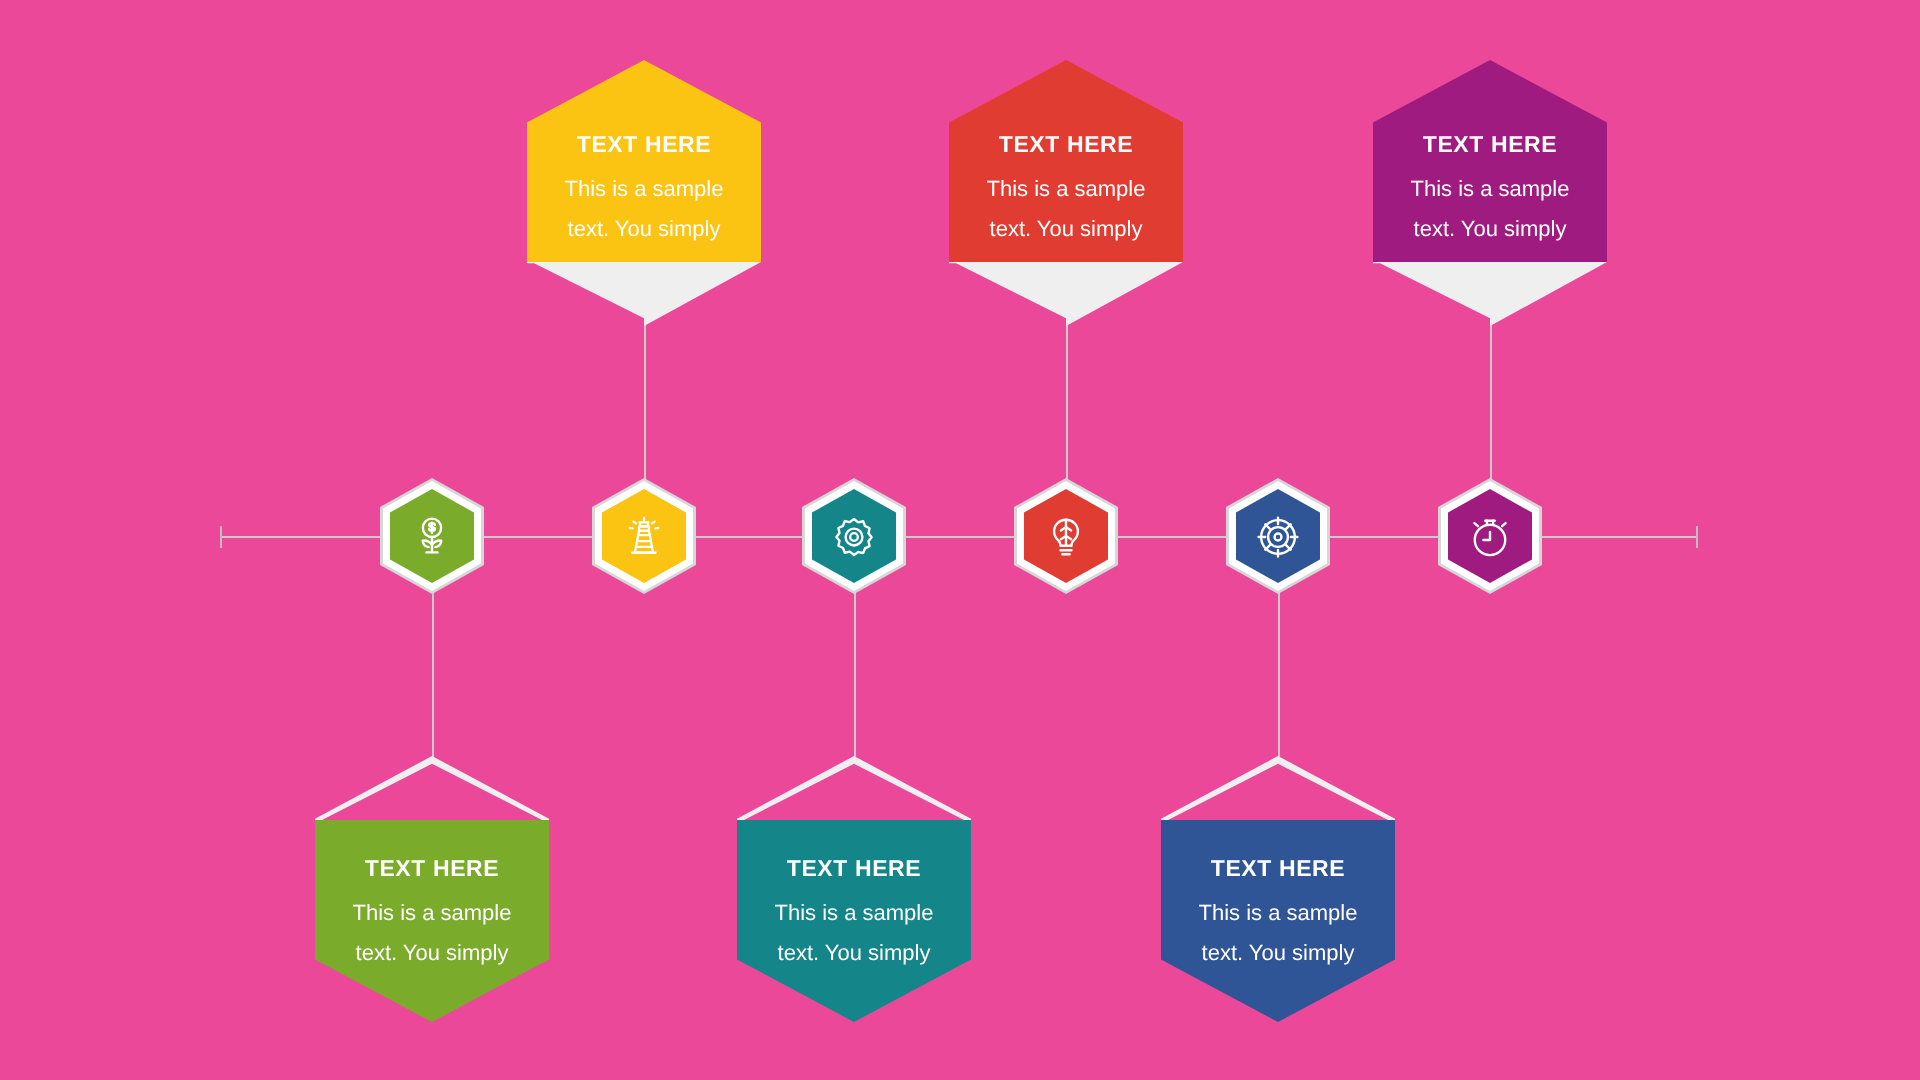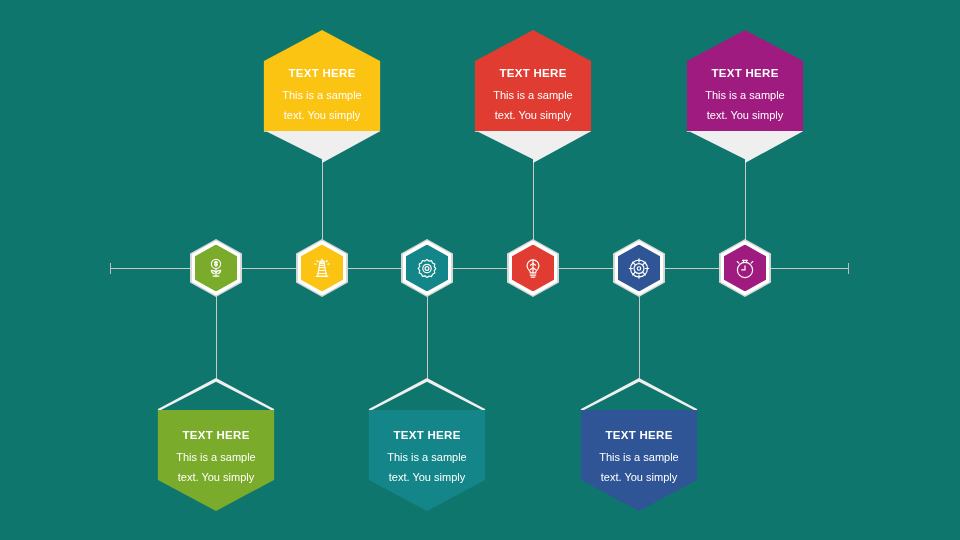--- a/index.html
+++ b/index.html
@@ -9,21 +9,21 @@
     background: #ffffff;
   }
   body {
     font-family: "Liberation Sans", sans-serif;
     -webkit-font-smoothing: antialiased;
   }
   #stage {
     position: relative;
     width: 960px;
     height: 540px;
-    background: #0f766e;
+    background: #ec4899;
     overflow: hidden;
   }
 
   
   .axis-line {
     position: absolute;
     height: 1px;
     background: #c9c9c9;
   }
   .axis-cap {

